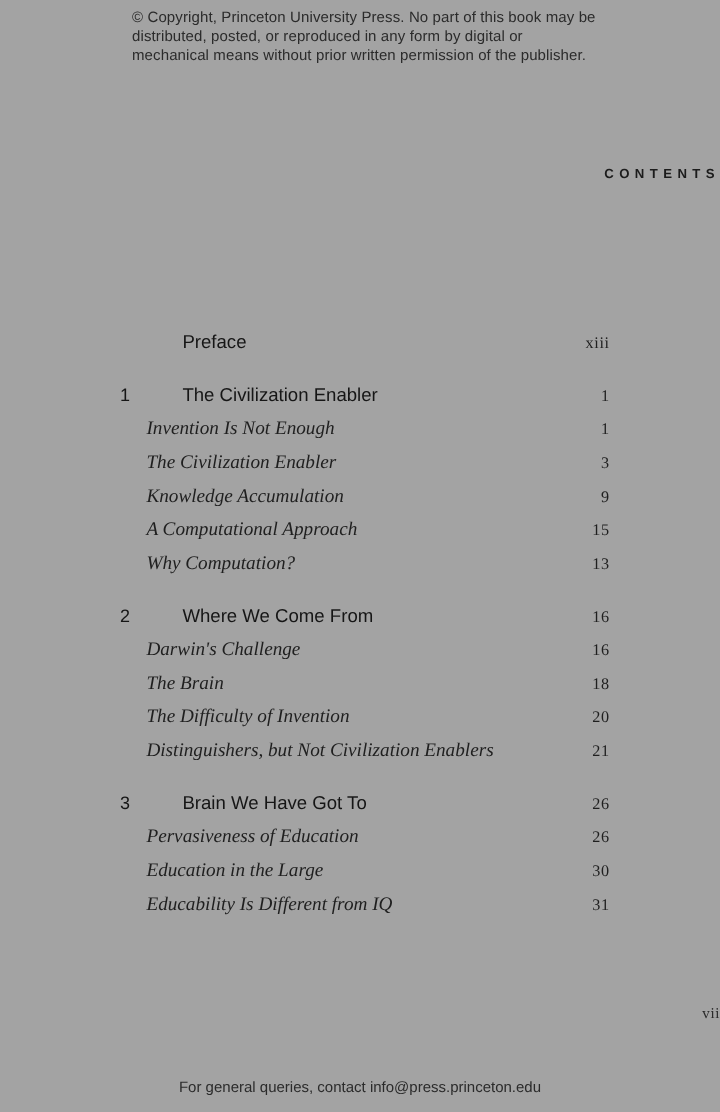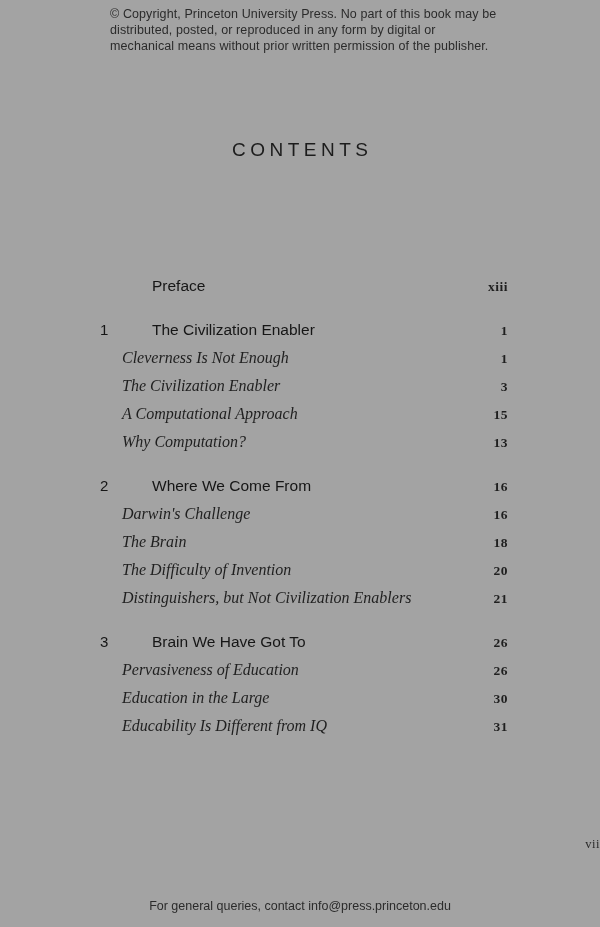--- a/index.html
+++ b/index.html
@@ -28,23 +28,23 @@
     color: #2b2b2b;
     letter-spacing: 0.1px;
   }
 
   
   .contents-title {
     position: absolute;
     left: 0;
     top: 139px;
     width: 100%;
-    text-align: center;
-    font-size: 19px;
-    font-weight: 400;
+    text-align: right;
+    font-size: 11px;
+    font-weight: 700;
     letter-spacing: 4.5px;
     text-indent: 4.5px; 
     color: #1c1c1c;
   }
 
   
   .toc {
     position: absolute;
     left: 100px;
     top: 272px;
@@ -79,21 +79,21 @@
     font-size: 15px;
     color: #161616;
   }
   .toc-title {
     flex: 1 1 auto;
   }
   .toc-page {
     flex: 0 0 auto;
     font-family: "Liberation Serif", serif;
     font-style: normal;
-    font-weight: 700;
+    font-weight: 400;
     font-size: 13.5px;
     color: #1f1f1f;
     letter-spacing: 0.5px;
   }
 
   
   .folio {
     position: absolute;
     left: 0;
     top: 837px;
@@ -133,30 +133,35 @@
   </div>
 
   <div class="toc-row chapter-row">
     <span class="toc-num">1</span>
     <span class="toc-title">The Civilization Enabler</span>
     <span class="toc-page">1</span>
   </div>
 
   <div class="toc-row section-row">
     <span class="toc-num"></span>
-    <span class="toc-title">Cleverness Is Not Enough</span>
+    <span class="toc-title">Invention Is Not Enough</span>
     <span class="toc-page">1</span>
   </div>
 
   <div class="toc-row section-row">
     <span class="toc-num"></span>
     <span class="toc-title">The Civilization Enabler</span>
     <span class="toc-page">3</span>
   </div>
 
+  <div class="toc-row section-row">
+    <span class="toc-num"></span>
+    <span class="toc-title">Knowledge Accumulation</span>
+    <span class="toc-page">9</span>
+  </div>
 
   <div class="toc-row section-row">
     <span class="toc-num"></span>
     <span class="toc-title">A Computational Approach</span>
     <span class="toc-page">15</span>
   </div>
 
   <div class="toc-row section-row">
     <span class="toc-num"></span>
     <span class="toc-title">Why Computation?</span>

